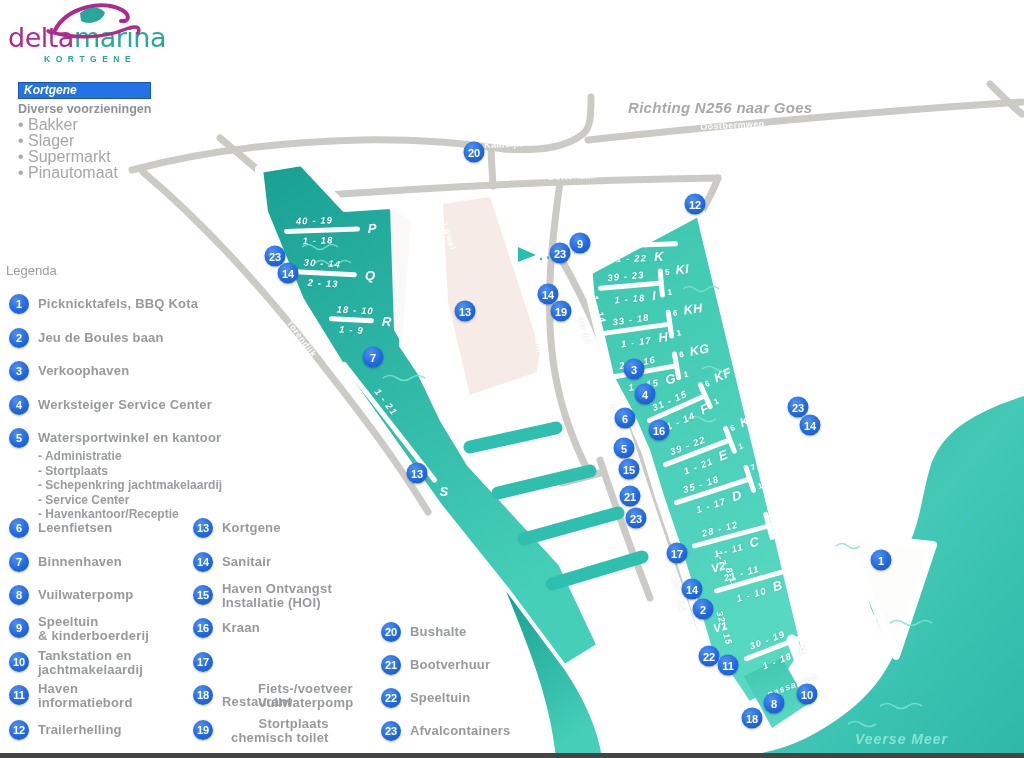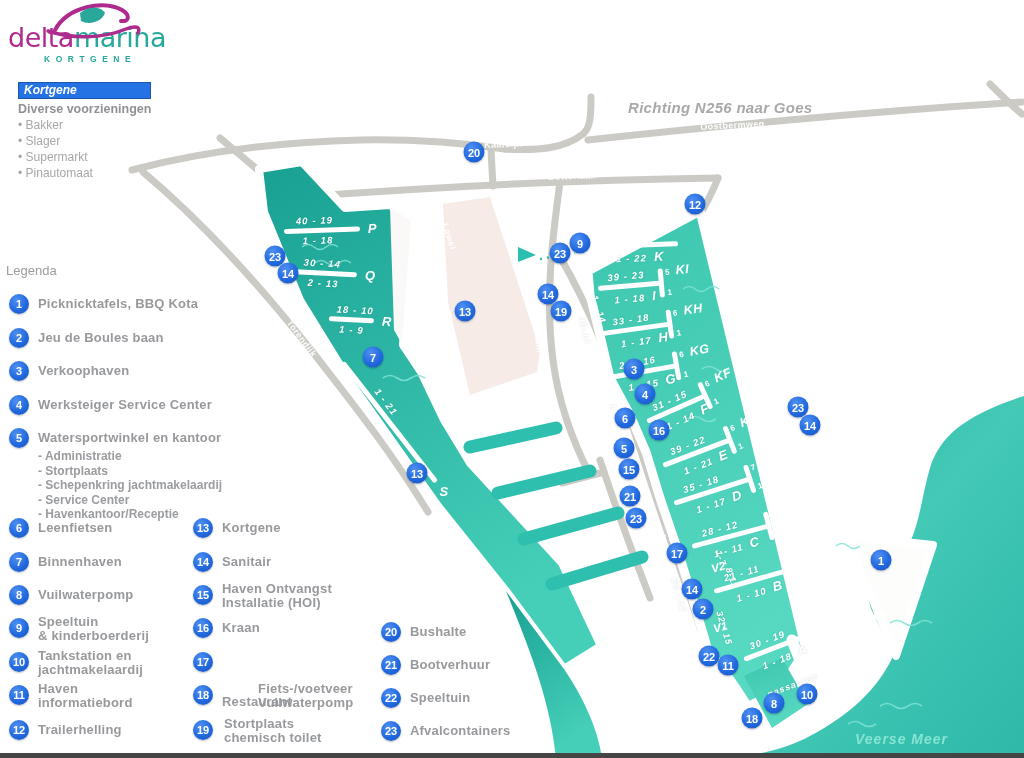--- a/index.html
+++ b/index.html
@@ -46,21 +46,21 @@
   .logo-line{position:absolute;left:8px;top:22px;font-family:"DejaVu Sans",sans-serif;
       font-size:27px;letter-spacing:-.5px;z-index:5;}
   .logo-delta{color:#b02a8e;}
   .logo-marina{color:#27a89a;}
   .logo-sub{position:absolute;left:44px;top:54px;font-size:8.5px;font-weight:bold;
       letter-spacing:5.5px;color:#27a89a;z-index:5;}
   .info-title{position:absolute;left:18px;top:82px;width:126px;height:15px;background:#2472e4;
       border:1px solid #1b57ad;color:#fff;font-style:italic;font-weight:bold;font-size:12px;
       line-height:15px;padding-left:5px;z-index:5;}
   .info-head{position:absolute;left:18px;top:102px;color:#8f9194;font-weight:bold;font-size:12.5px;z-index:5;}
-  .info-item{color:#a7a7aa;font-size:12px;line-height:16px;white-space:nowrap;}
+  .info-item{color:#a7a7aa;font-size:16px;line-height:16px;white-space:nowrap;}
   .info-list{position:absolute;left:18px;top:117px;z-index:5;}
   .direction{position:absolute;left:628px;top:99px;color:#a9a9ab;font-weight:bold;font-style:italic;
       font-size:15px;letter-spacing:.3px;z-index:5;}
   .sea-label{position:absolute;left:855px;top:731px;color:#86e4d5;font-weight:bold;font-style:italic;
       font-size:14px;letter-spacing:1px;z-index:30;}
   .bottom-edge{position:absolute;left:0;top:753px;width:1024px;height:5px;background:#454545;z-index:60;}
 </style>
 </head>
 <body>
 
@@ -253,21 +253,21 @@
     <div class="lg-c" style="left: 203px; top: 662px;">17</div>
     <div class="leg-label" style="left: 222px; top: 662px; margin-top: 40px;">
       <div>Restaurant</div>
     </div>
     <div class="lg-c" style="left: 203px; top: 695px;">18</div>
     <div class="leg-label" style="left: 222px; top: 695px; margin-left: 36px;">
       <div>Fiets-/voetveer</div>
       <div>Vuilwaterpomp</div>
     </div>
     <div class="lg-c" style="left: 203px; top: 730px;">19</div>
-    <div class="leg-label" style="left: 224px; top: 730px;">
+    <div class="leg-label" style="left: 231px; top: 730px; text-align: right;">
       <div>Stortplaats</div>
       <div>chemisch toilet</div>
     </div>
     <div class="lg-c" style="left: 391px; top: 632px;">20</div>
     <div class="leg-label" style="left: 410px; top: 632px;">
       <div>Bushalte</div>
     </div>
     <div class="lg-c" style="left: 391px; top: 665px;">21</div>
     <div class="leg-label" style="left: 410px; top: 665px;">
       <div>Bootverhuur</div>

